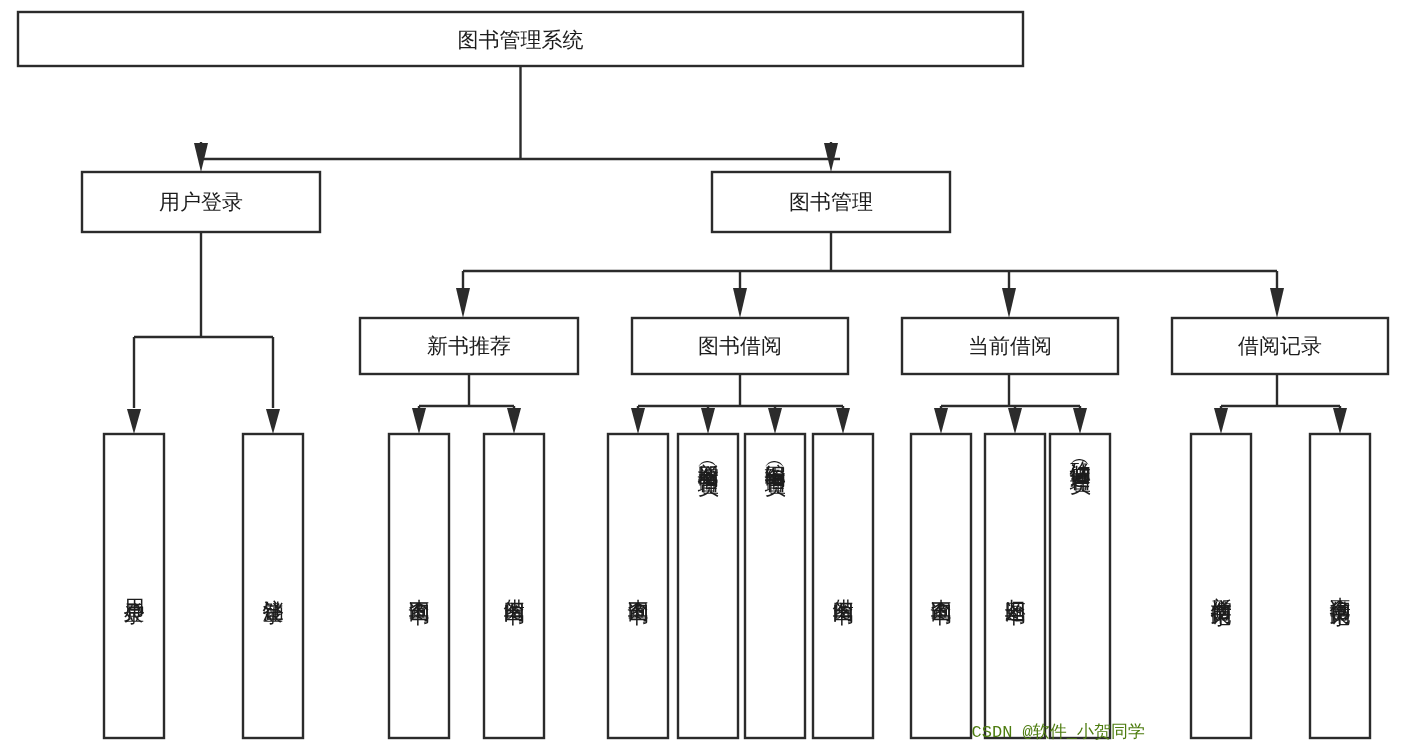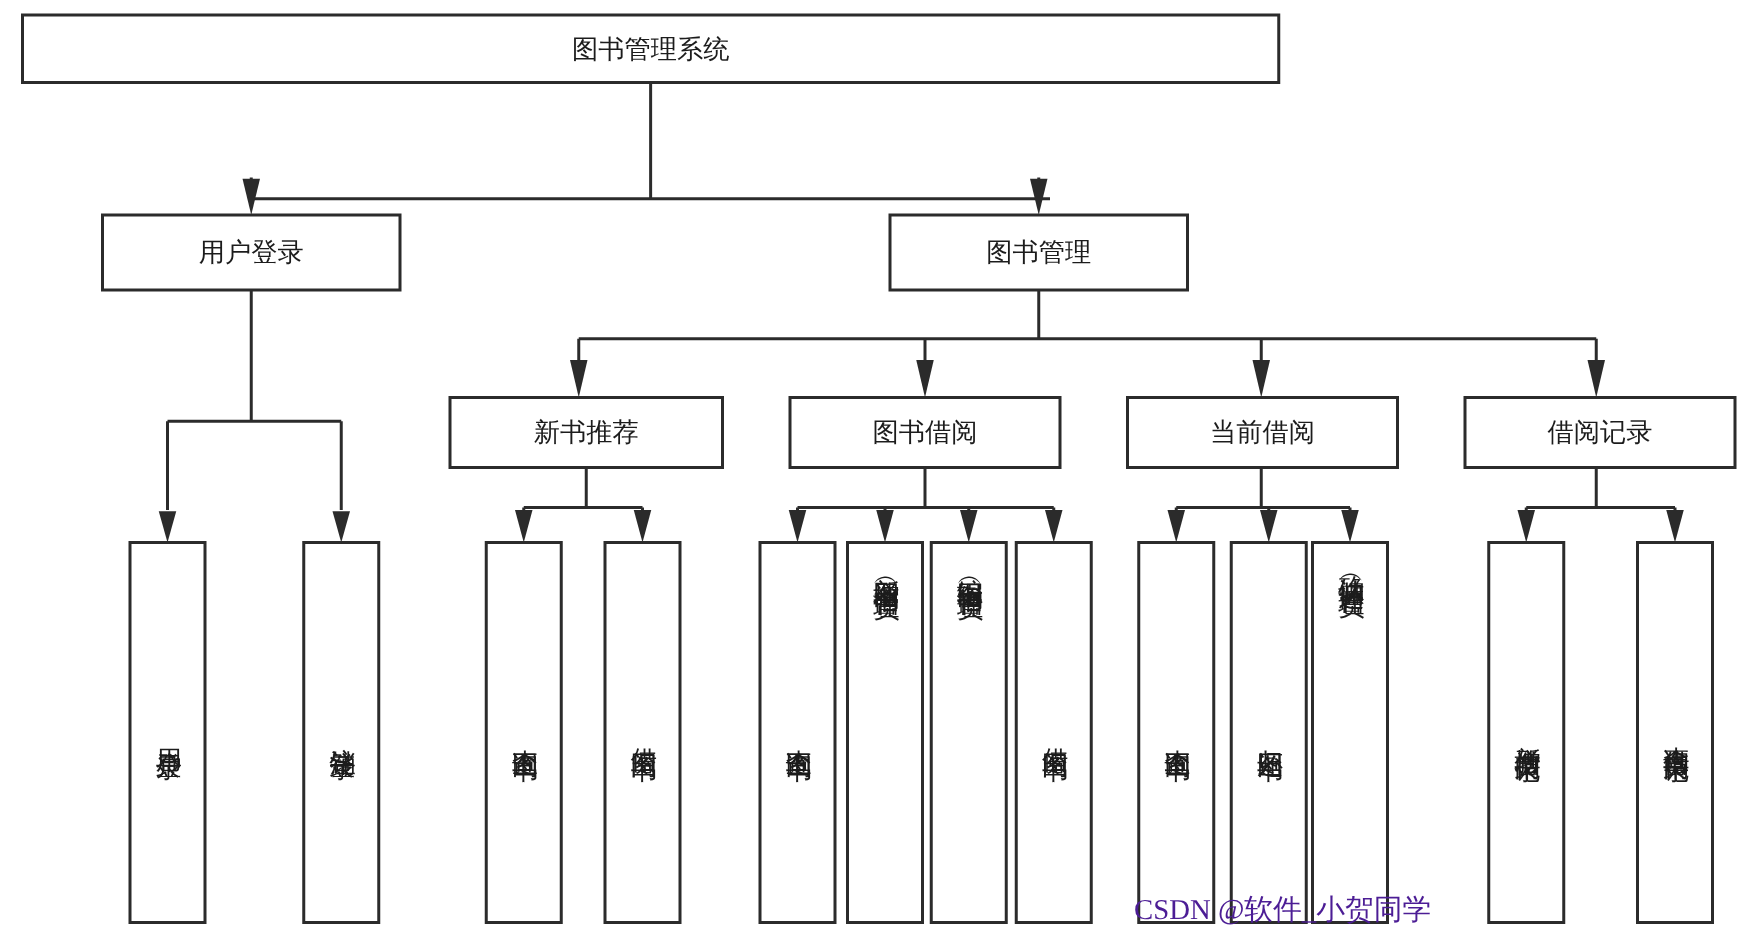--- a/index.html
+++ b/index.html
@@ -71,23 +71,23 @@
     font-size: 21px;
     line-height: 1.25;
     color: #1c1c1c;
     letter-spacing: 2px;
     white-space: nowrap;
   }
   .watermark {
     position: absolute;
     right: 12px;
     bottom: 4px;
-    font-family: Liberation Serif, serif;
-    font-size: 23px;
-    color: #4c1d95;
+    font-family: Liberation Mono, monospace;
+    font-size: 17px;
+    color: #4d7c0f;
     white-space: nowrap;
     user-select: none;
   }
 </style>
 </head>
 <body>
 
 <div id="diagram-root">
 
   <svg class="diagram-canvas" viewBox="0 0 1405 747">

